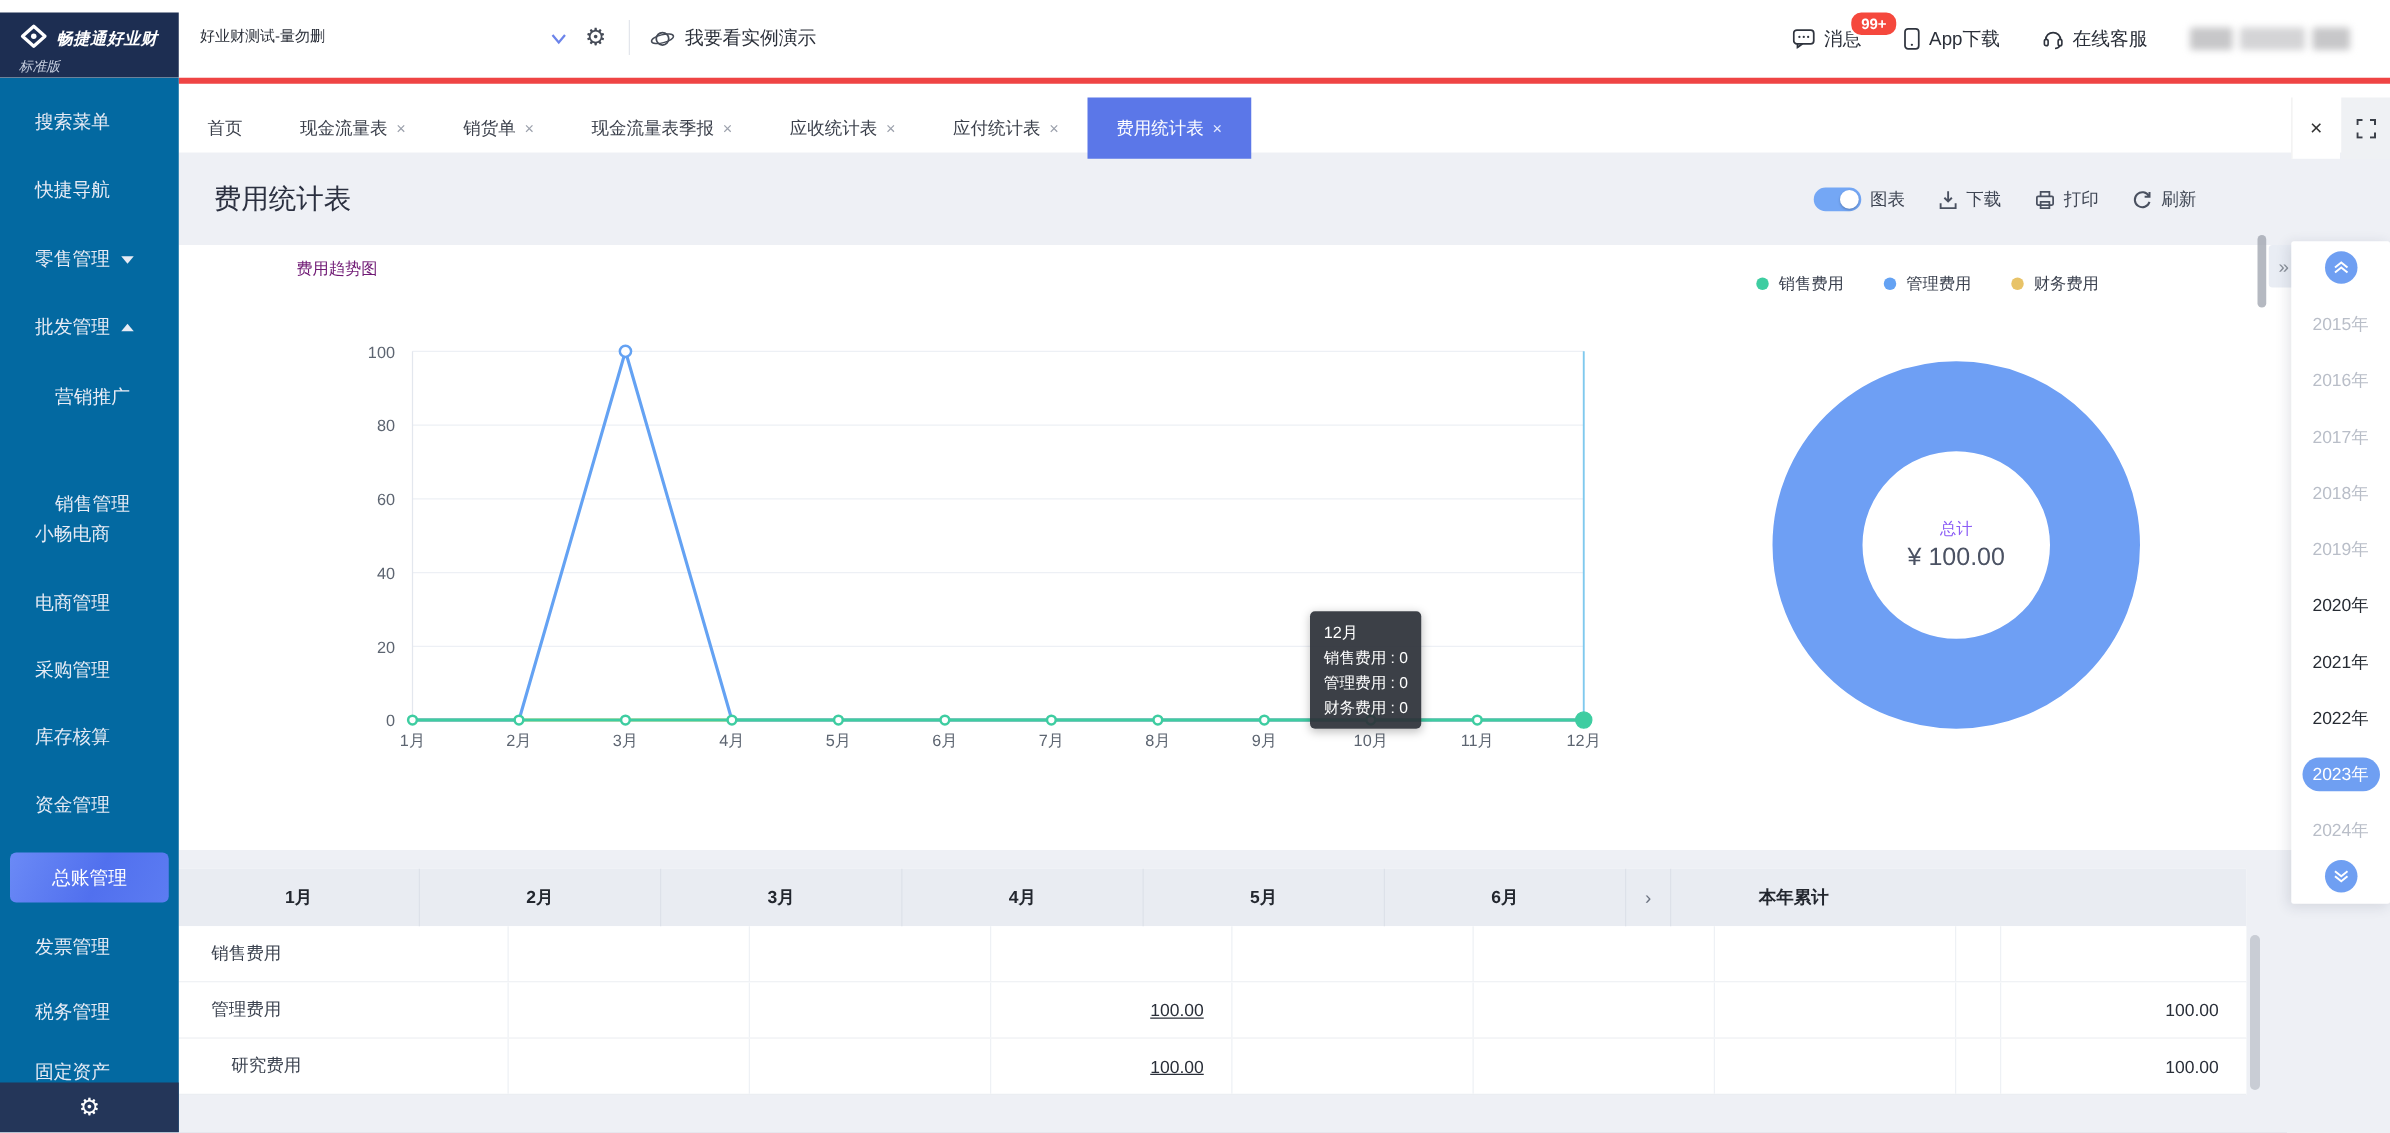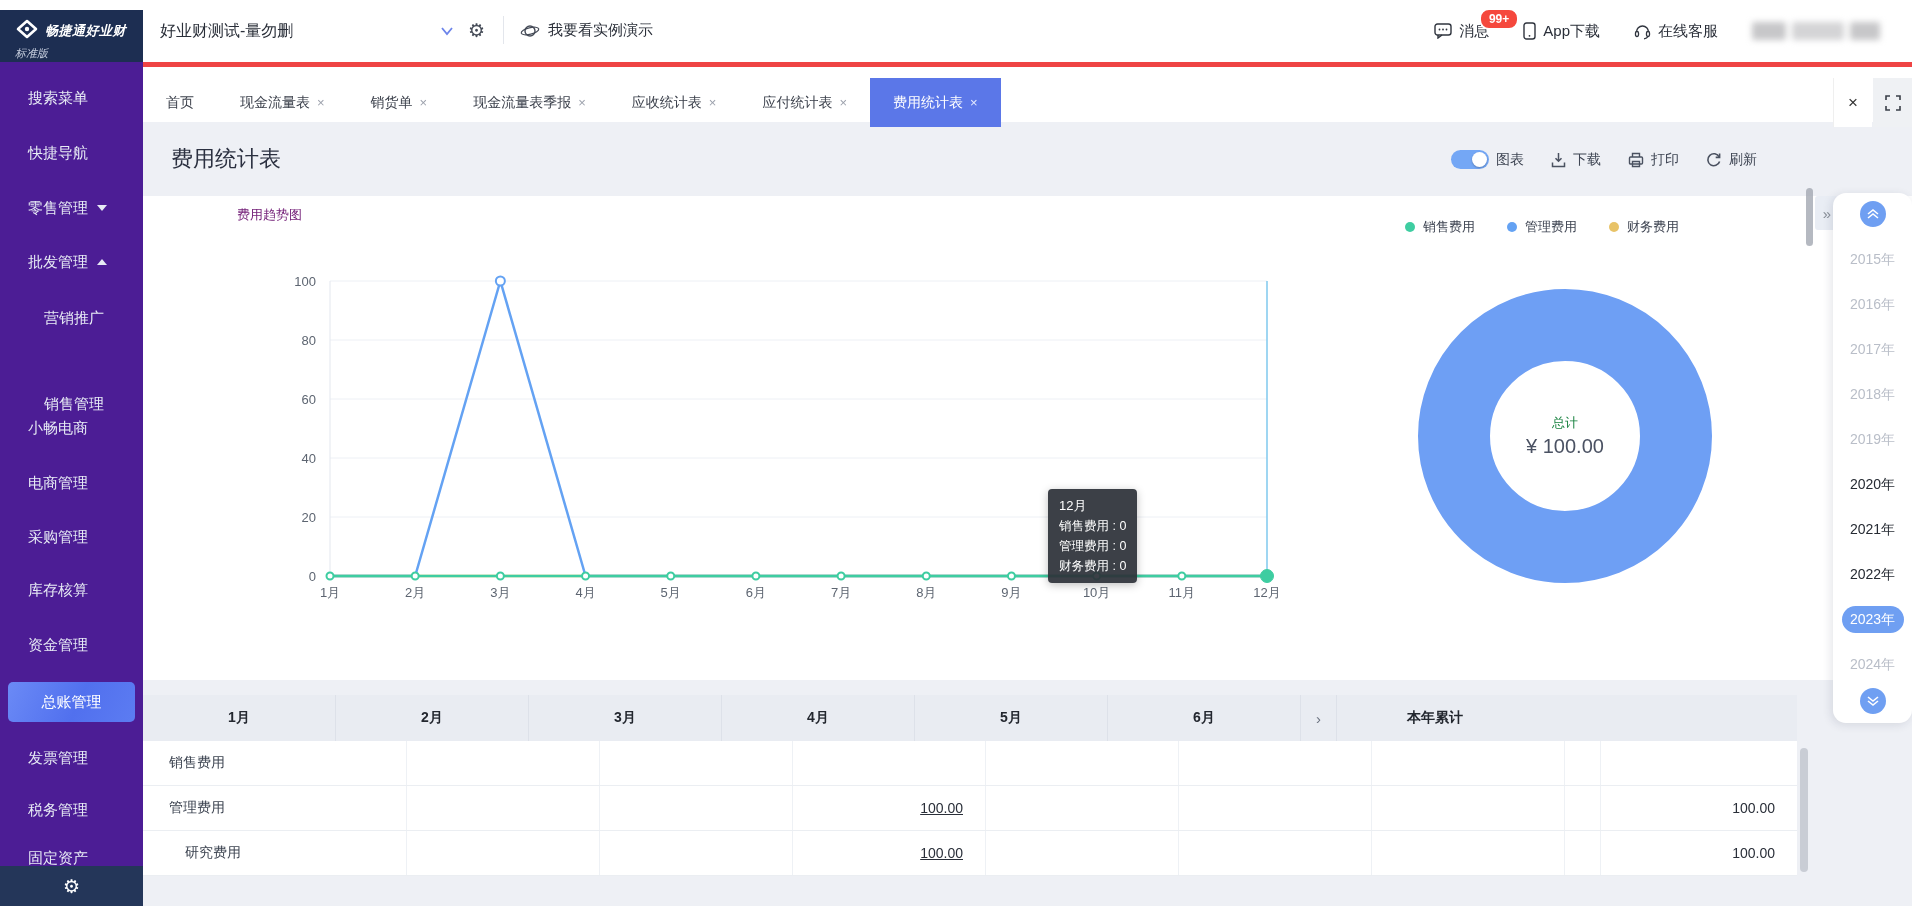--- a/index.html
+++ b/index.html
@@ -7,35 +7,35 @@
   #app{position:relative;width:1912px;height:906px;overflow:hidden;background:#eef0f5;
        font-family:"Liberation Sans","DejaVu Sans",sans-serif;color:#2a2f39;}
 
   
   .topbar{position:absolute;left:0;top:0;width:1912px;height:62px;background:#ffffff;z-index:20;}
   .logo-block{position:absolute;left:0;top:10px;width:143px;height:52px;background:#1d2e52;z-index:21;
               padding:9px 0 0 14px;font-style:italic;}
   .logo-row{display:flex;align-items:center;gap:5px;}
   .logo-title{color:#ffffff;font-size:13px;font-weight:700;letter-spacing:.5px;white-space:nowrap;}
   .logo-sub{color:#c6cede;font-size:11px;margin:3px 0 0 1px;}
-  .account{position:absolute;left:160px;top:21px;font-size:16px;color:#2a2f39;width:270px;}
+  .account{position:absolute;left:160px;top:21px;font-size:12px;color:#2a2f39;width:270px;}
   .acct-chevron{position:absolute;left:440px;top:26px;}
   .top-gear{position:absolute;left:468px;top:19px;font-size:19px;color:#454b57;cursor:pointer;}
   .top-divider{position:absolute;left:503px;top:16px;width:1px;height:28px;background:#e3e6ec;}
   .demo-link{position:absolute;left:520px;top:21px;display:flex;align-items:center;gap:8px;
              font-size:15px;color:#2a2f39;cursor:pointer;}
   .top-right{position:absolute;right:28px;top:0;height:62px;display:flex;align-items:center;gap:34px;}
   .top-item{display:flex;align-items:center;gap:7px;font-size:15px;color:#2a2f39;cursor:pointer;position:relative;}
   .badge{position:absolute;top:-14px;right:-30px;background:#f5483d;color:#fff;font-size:12px;font-weight:700;
          padding:2px 8px;border-radius:10px;border:2px solid #fff;line-height:14px;}
   .user-blur{width:132px;height:30px;filter:blur(3px);display:flex;align-items:center;gap:6px;}
   .user-blur i{display:block;height:18px;background:#c7c7c9;border-radius:2px;}
 
   
-  .sidebar{position:absolute;left:0;top:62px;width:143px;height:844px;background:#4c1d95;z-index:15;}
+  .sidebar{position:absolute;left:0;top:62px;width:143px;height:844px;background:#0369a1;z-index:15;}
   .side-item{position:absolute;left:0;width:143px;height:22px;line-height:22px;padding-left:28px;
              color:#e7ebf5;font-size:15px;cursor:pointer;white-space:nowrap;display:flex;align-items:center;gap:9px;}
   .side-item.sub{padding-left:44px;}
   .caret{width:0;height:0;border-left:5px solid transparent;border-right:5px solid transparent;display:inline-block;}
   .caret.down{border-top:6px solid #e7ebf5;}
   .caret.up{border-bottom:6px solid #e7ebf5;}
   .side-pill{position:absolute;left:8px;width:127px;height:40px;border-radius:5px;
              background:linear-gradient(115deg,#6b8af6 0%,#5170ee 55%,#5c7cf2 100%);
              color:#ffffff;font-size:15px;display:flex;align-items:center;justify-content:center;cursor:pointer;}
   .side-bottom{position:absolute;left:0;top:866px;width:143px;height:40px;background:#243659;z-index:16;
@@ -69,41 +69,41 @@
   .legend-item{display:flex;align-items:center;gap:8px;font-size:13px;color:#3c4250;cursor:pointer;}
   .legend-item .dot{width:10px;height:10px;border-radius:50%;}
   .trend-svg{position:absolute;left:0;top:0;}
   .tooltip{position:absolute;left:905px;top:293px;background:rgba(45,50,57,.93);color:#ffffff;border-radius:4px;
            padding:7px 11px;font-size:12.5px;line-height:20px;white-space:nowrap;z-index:6;
            box-shadow:0 2px 8px rgba(0,0,0,.25);}
   .tooltip .tt-title{font-size:13px;}
   .donut-wrap{position:absolute;left:1272px;top:90px;width:300px;height:300px;}
   .donut-center{position:absolute;left:1272px;top:90px;width:300px;height:300px;display:flex;flex-direction:column;
                 align-items:center;justify-content:center;pointer-events:none;}
-  .donut-label{font-size:13px;color:#15803d;}
+  .donut-label{font-size:13px;color:#8b5cf6;}
   .donut-value{font-size:20px;color:#4b5263;margin-top:3px;}
 
   
   .fee-table{position:absolute;left:143px;top:695px;width:1654px;z-index:2;background:#fff;}
   .ft-header{display:flex;height:46px;background:#e9ecf2;}
   .ft-hcell{display:flex;align-items:center;justify-content:center;font-size:14px;font-weight:700;color:#23272f;
             border-right:1px solid #dde1e9;gap:22px;}
   .ft-hcell:last-child{border-right:none;}
   .chev{font-size:15px;color:#6b7280;font-weight:400;cursor:pointer;}
   .ft-row{display:flex;height:45px;background:#ffffff;border-bottom:1px solid #ebeef2;}
   .ft-cell{display:flex;align-items:center;border-right:1px solid #eef1f5;font-size:14px;color:#3c4350;}
   .ft-cell:last-child{border-right:none;}
   .ft-name{padding-left:26px;}
   .ft-name.indent{padding-left:42px;}
   .ft-val{justify-content:flex-end;padding-right:22px;color:#2a2f39;}
   .val-link{text-decoration:underline;cursor:pointer;}
 
   
   .year-panel{position:absolute;left:1833px;top:193px;width:79px;height:530px;background:#ffffff;z-index:12;
-              box-shadow:-2px 2px 10px rgba(30,40,70,.12);border-radius:13px;}
+              box-shadow:-2px 2px 10px rgba(30,40,70,.12);border-radius:2px;}
   .year-nav{position:absolute;left:50%;transform:translateX(-50%);width:26px;height:26px;border-radius:50%;
             background:#6f9ff2;display:flex;align-items:center;justify-content:center;cursor:pointer;}
   .year-nav.up{top:8px;} .year-nav.down{bottom:9px;}
   .year-list{position:absolute;left:0;top:44px;width:79px;}
   .year-item{height:45px;line-height:45px;text-align:center;font-size:14px;cursor:pointer;color:#262b33;}
   .year-item.dim{color:#b9bec8;}
   .year-item.active{line-height:45px;}
   .year-item.active span{display:inline-block;width:62px;height:27px;line-height:27px;border-radius:14px;
                          background:#6f9ff2;color:#ffffff;}
   .collapse-btn{position:absolute;left:1815px;top:196px;width:24px;height:34px;background:#e9edf4;border-radius:3px;

